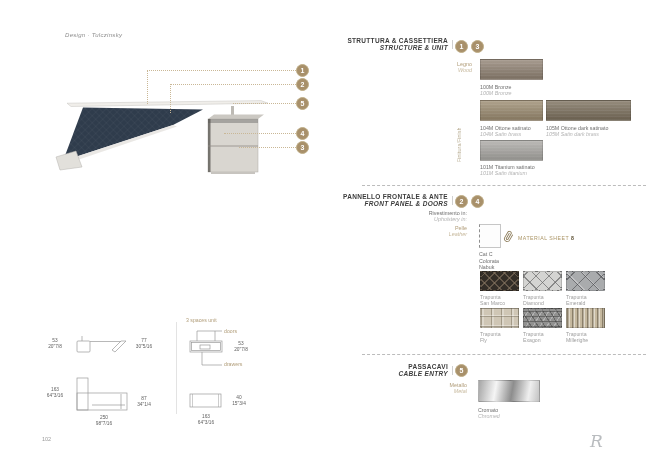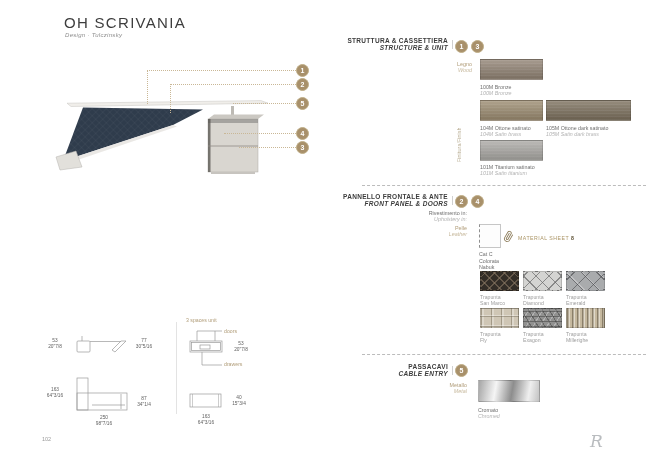--- a/index.html
+++ b/index.html
@@ -78,21 +78,20 @@
   .tanlbl{font-size:5.2px;color:var(--tan);}
   .draw-div{width:0;border-left:1px solid #e3e3e3;}
   .footer-num{font-size:5.5px;color:#9a9a9a;}
   .logo-r{font-family:"DejaVu Serif", serif;font-style:italic;font-size:17px;color:#b9bcbf;}
 </style>
 </head>
 <body>
 
 <div id="canvas">
 
-  <div class="abs page-title" style="left:64px;top:14px;">OH SCRIVANIA</div>
   <div class="abs designer" style="left:65px;top:32px;">Design · Tulczinsky</div>
 
   <svg class="abs" style="left:25px;top:62px;" width="290" height="125" viewBox="0 0 290 125">
     <defs>
       <linearGradient id="navy" x1="0" y1="0" x2="1" y2="1">
         <stop offset="0" stop-color="#3b4a5e"></stop>
           <stop offset="1" stop-color="#242f3d"></stop>
       </linearGradient>
       <pattern id="qlt" width="5" height="5" patternUnits="userSpaceOnUse" patternTransform="rotate(45)">
         <path d="M0 0H5M0 0V5" stroke="rgba(255,255,255,.10)" stroke-width=".6"></path>

